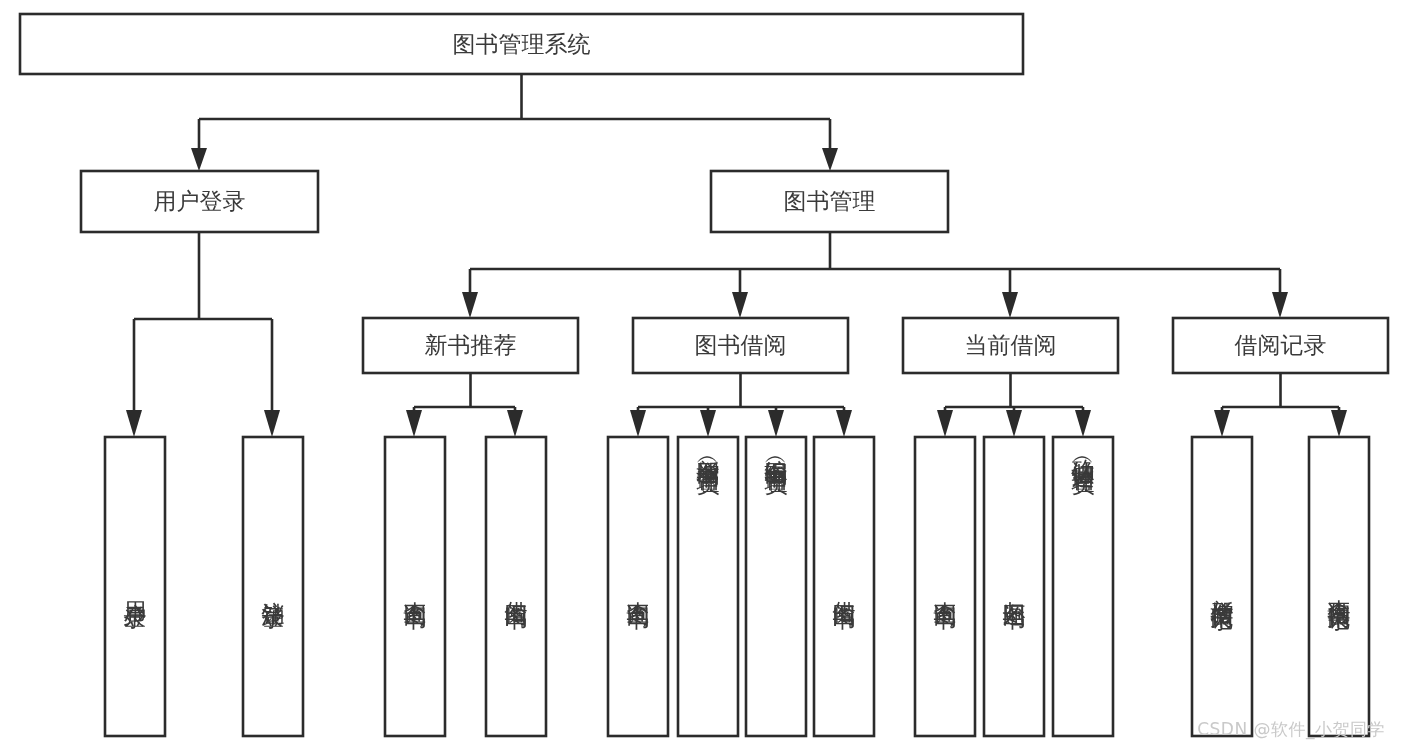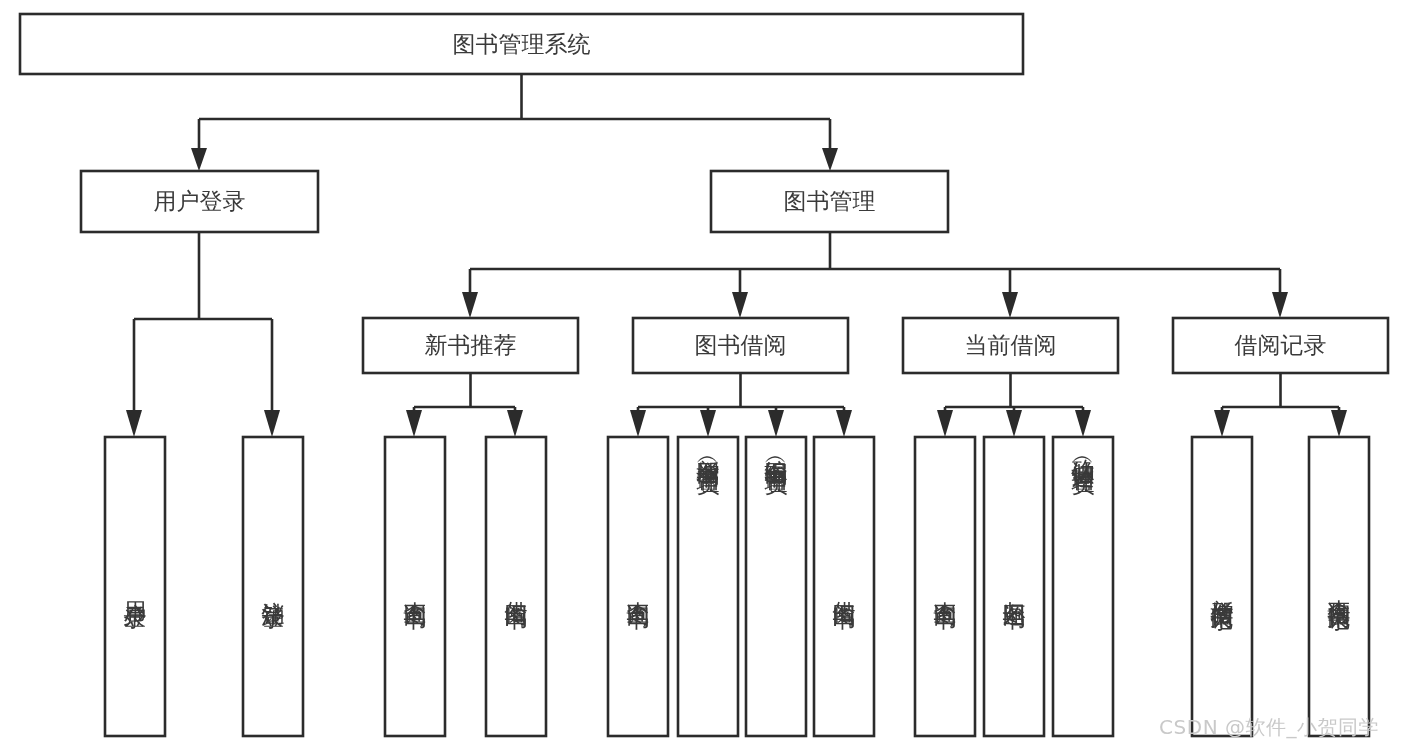--- a/index.html
+++ b/index.html
@@ -43,24 +43,24 @@
   }
   .node-label-h {
     fill: #3a3a3a;
     font-family: "DejaVu Sans", "Liberation Sans", sans-serif;
     font-size: 23px;
     text-anchor: middle;
     dominant-baseline: middle;
   }
   .watermark-text {
     position: absolute;
-    right: 20px;
+    right: 14px;
     bottom: 6px;
     color: #c9c9c9;
-    font-size: 20px;
+    font-size: 17px;
     font-family: "DejaVu Sans", "Liberation Sans", sans-serif;
     white-space: nowrap;
     letter-spacing: 0.5px;
     user-select: none;
   }
   .vlabel-wrap {
     position: absolute;
     display: flex;
     align-items: center;
     justify-content: center;

